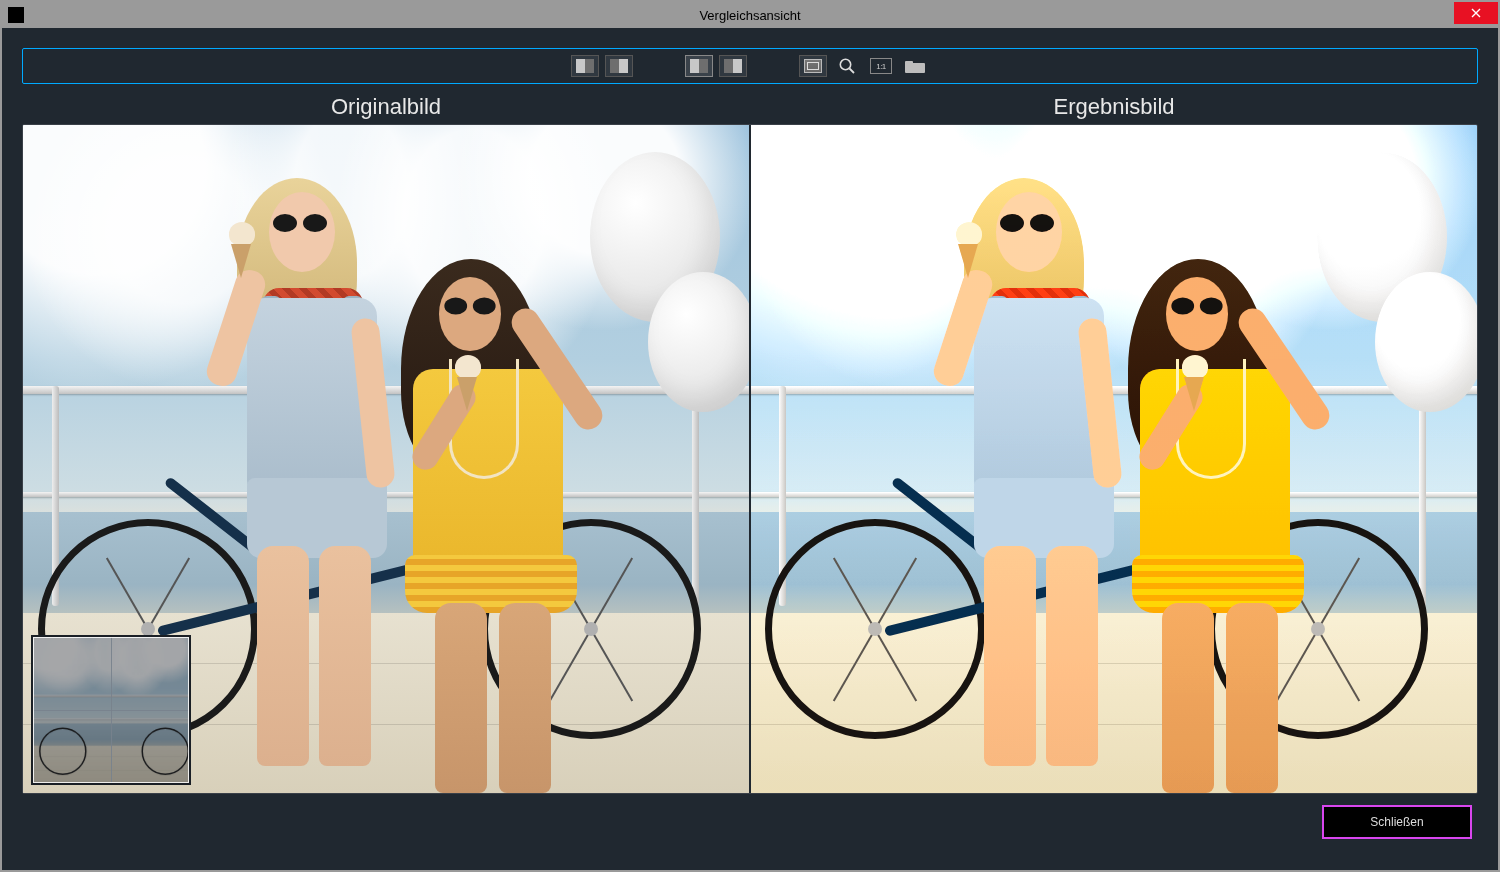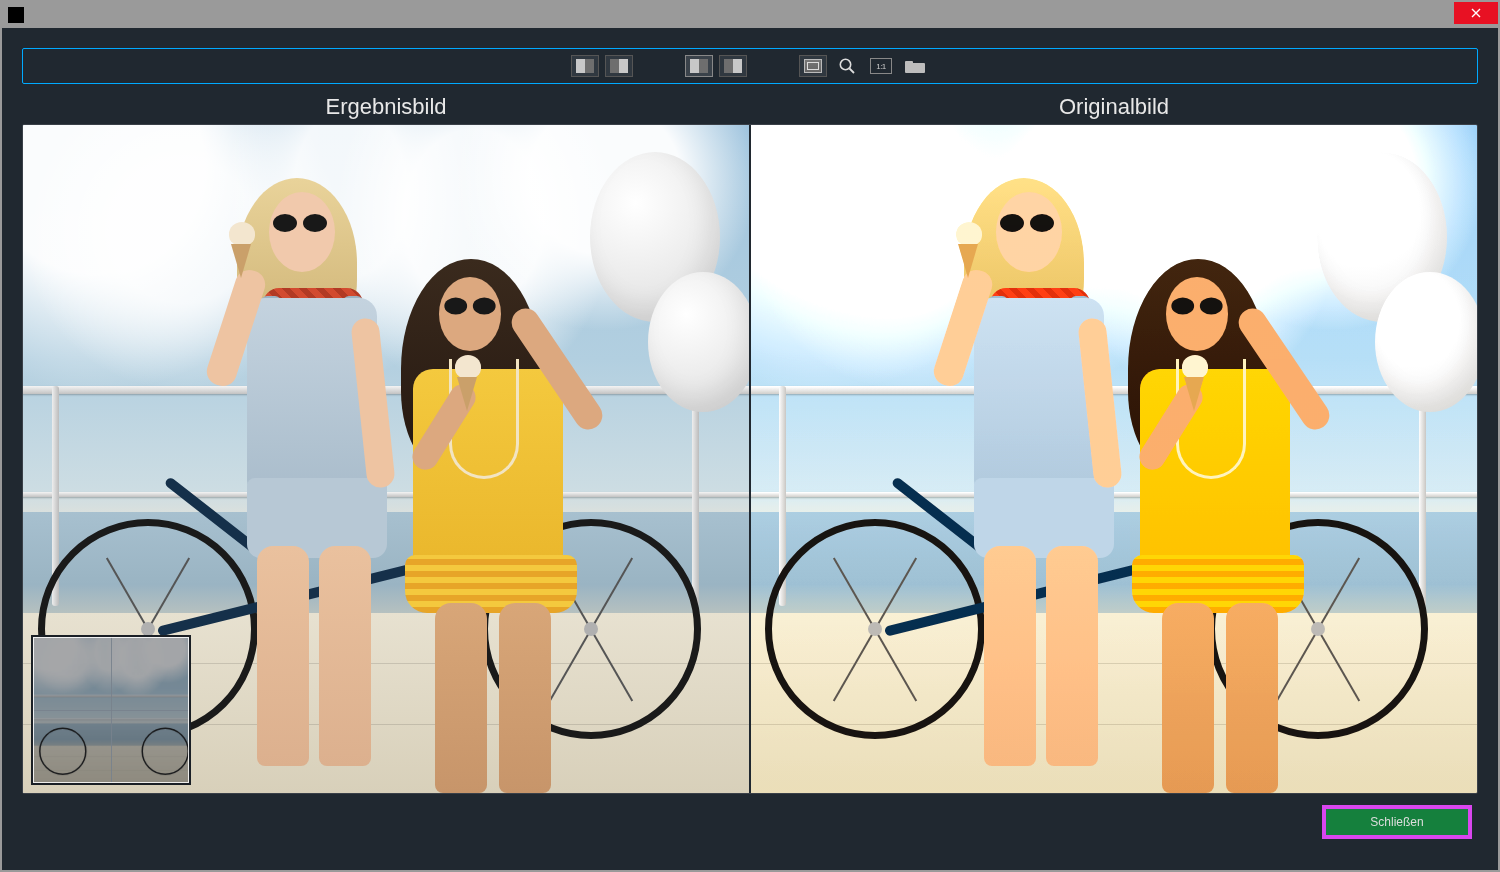--- a/index.html
+++ b/index.html
@@ -208,31 +208,32 @@
   .nav-view{position:absolute;inset:0;border:1px solid rgba(255,255,255,.85);}
   .nav-cross-h,.nav-cross-v{position:absolute;background:rgba(120,130,140,.9);}
   .nav-cross-h{left:0;right:0;top:50%;height:1px;}
   .nav-cross-v{top:0;bottom:0;left:50%;width:1px;}
 
   .footer {
     height: 56px; display: flex; justify-content: flex-end; align-items: center;
     padding-right: 6px;
   }
   .close-action {
-    min-width: 150px; height: 34px; background: #15803d; border: 4px solid #d946ef;
+    min-width: 150px; height: 34px; background: #000000; border: 2px solid #d946ef;
     color: #ddd; font-size: 12px; display: flex; align-items: center;
     justify-content: center; cursor: pointer;
   }
   .gap { width: 32px; }
 </style>
 </head>
 <body>
 
 <div class="titlebar">
   <div class="title-icon"></div>
+  <div class="title-text">Vergleichsansicht</div>
   <div class="close-btn">
     <svg viewBox="0 0 10 10">
         <path d="M1 1 L9 9 M9 1 L1 9" stroke="#fff" stroke-width="1.4"></path>
       </svg>
   </div>
 </div>
 
 <div class="app-body">
 
   <div class="toolbar-wrap">
@@ -279,22 +280,22 @@
       <div class="tb-btn" style="border:none;background:none;">
         <div class="ico-11">1:1</div>
       </div>
       <div class="tb-btn" style="border:none;background:none;">
         <div class="ico-folder"></div>
       </div>
     </div>
   </div>
 
   <div class="headers">
+    <div>Originalbild</div>
     <div>Ergebnisbild</div>
-    <div>Originalbild</div>
   </div>
 
   <div class="compare-region">
 
     <div class="pane">
       <div class="photo">
         <div class="sky"></div>
         <div class="sea"></div>
         <div class="floor"></div>
         <div class="rail"></div>

